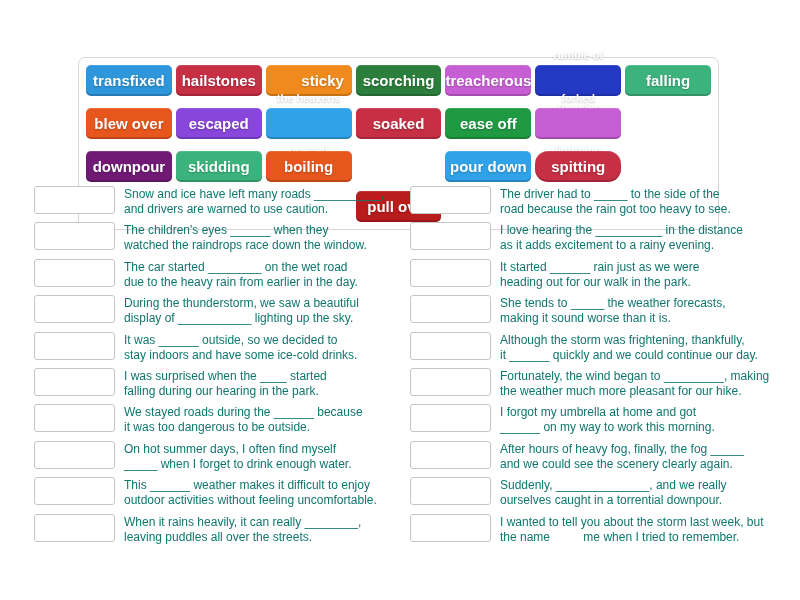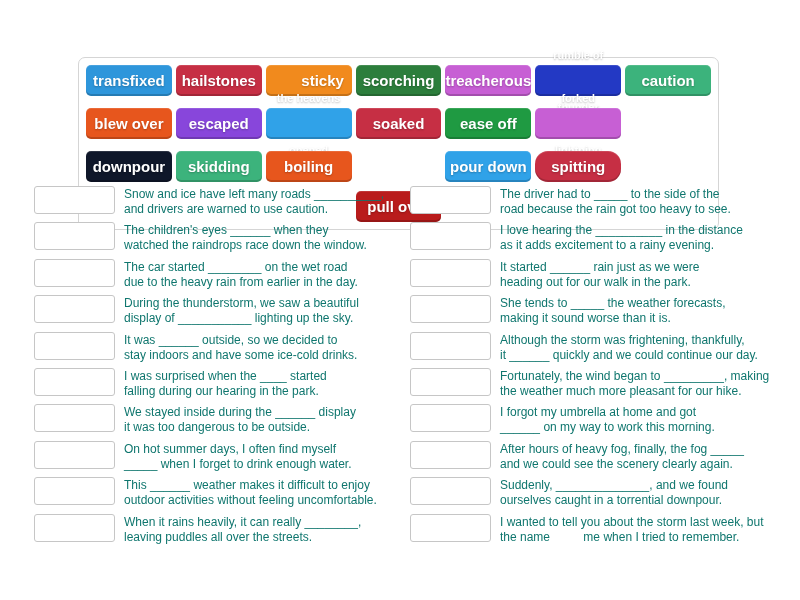--- a/index.html
+++ b/index.html
@@ -66,21 +66,21 @@
         <span>scorching</span>
       </div>
       <div class="tile" style="background: rgb(199, 95, 212);">
         <span>treacherous</span>
       </div>
       <div class="tile small" style="background: rgb(35, 57, 196);">
         <span>rumble of</span>
         <span>thunder</span>
       </div>
       <div class="tile" style="background: rgb(60, 179, 124);">
-        <span>caution</span>
+        <span>falling</span>
       </div>
     </div>
   <div class="wb-row">
       <div class="tile" style="background: rgb(231, 86, 29);">
         <span>blew over</span>
       </div>
       <div class="tile" style="background: rgb(136, 70, 219);">
         <span>escaped</span>
       </div>
       <div class="tile small" style="background: rgb(48, 162, 232);">
@@ -92,21 +92,21 @@
       </div>
       <div class="tile" style="background: rgb(31, 154, 66);">
         <span>ease off</span>
       </div>
       <div class="tile small" style="background: rgb(199, 95, 212);">
         <span>forked</span>
         <span>lightning</span>
       </div>
     </div>
   <div class="wb-row">
-      <div class="tile" style="background: #0f172a;">
+      <div class="tile" style="background: #701a75;">
         <span>downpour</span>
       </div>
       <div class="tile" style="background: rgb(60, 179, 124);">
         <span>skidding</span>
       </div>
       <div class="tile" style="background: rgb(231, 86, 29);">
         <span>boiling</span>
       </div>
       <div class="tile" style="background: #b91c1c; margin-top: 40px;">
         <span>pull over</span>
@@ -159,21 +159,21 @@
     <div class="item">
       <div class="slot"></div>
       <div class="stext">
         <span>I was surprised when the ____ started</span>
         <span>falling during our hearing in the park.</span>
       </div>
     </div>
     <div class="item">
       <div class="slot"></div>
       <div class="stext">
-        <span>We stayed inside during the ______ display</span>
+        <span>We stayed roads during the ______ because</span>
         <span>it was too dangerous to be outside.</span>
       </div>
     </div>
     <div class="item">
       <div class="slot"></div>
       <div class="stext">
         <span>On hot summer days, I often find myself</span>
         <span>_____ when I forget to drink enough water.</span>
       </div>
     </div>
@@ -245,21 +245,21 @@
     <div class="item">
       <div class="slot"></div>
       <div class="stext">
         <span>After hours of heavy fog, finally, the fog _____</span>
         <span>and we could see the scenery clearly again.</span>
       </div>
     </div>
     <div class="item">
       <div class="slot"></div>
       <div class="stext">
-        <span>Suddenly, ______________, and we found</span>
+        <span>Suddenly, ______________, and we really</span>
         <span>ourselves caught in a torrential downpour.</span>
       </div>
     </div>
     <div class="item">
       <div class="slot"></div>
       <div class="stext">
         <span>I wanted to tell you about the storm last week, but</span>
         <span>the name &nbsp;&nbsp;&nbsp;&nbsp;&nbsp;&nbsp;&nbsp;&nbsp; me when I tried to remember.</span>
       </div>
     </div>

